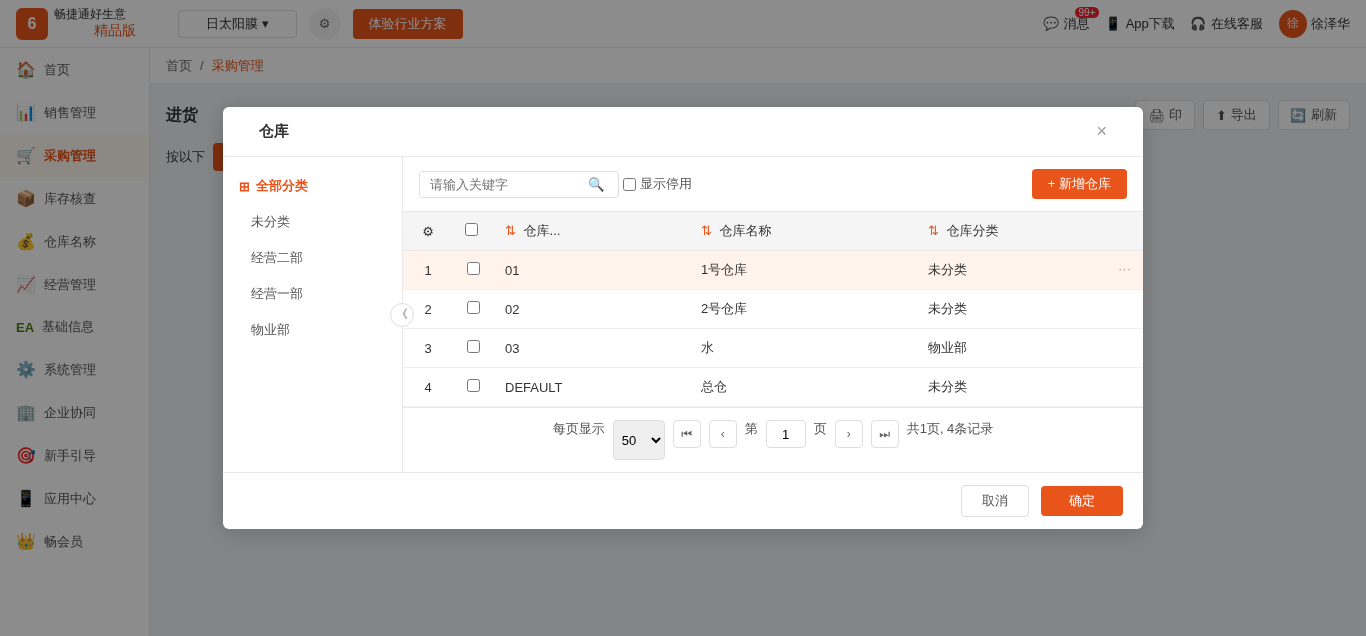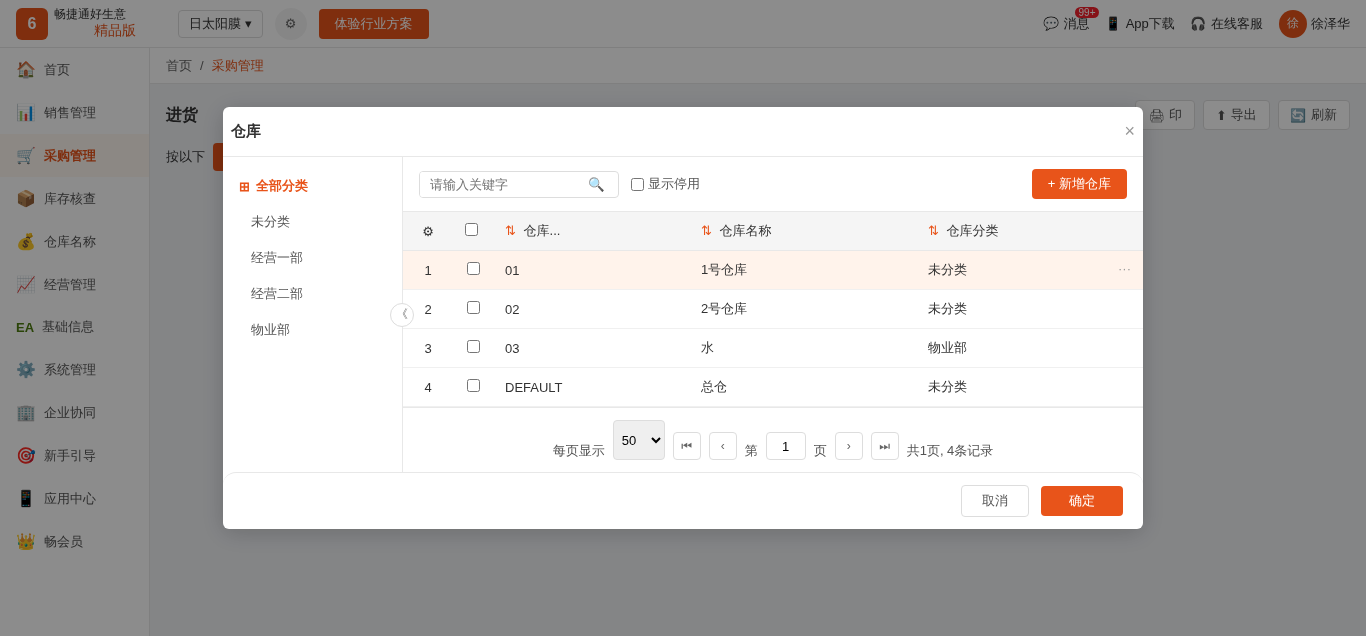--- a/index.html
+++ b/index.html
@@ -27,21 +27,21 @@
       width: 32px; height: 32px;
       background: #e8541a;
       border-radius: 6px;
       display: flex; align-items: center; justify-content: center;
       color: white; font-weight: bold; font-size: 16px;
     }
     .logo-text { font-size: 12px; color: #333; line-height: 1.3; }
     .logo-sub { font-size: 14px; color: #e8541a; margin-left: 40px; }
     .store-selector {
       display: flex; align-items: center; gap: 4px;
-      padding: 4px 10px; border: 1px solid #ddd; border-radius: 4px;
+      padding: 4px 27px; border: 1px solid #ddd; border-radius: 4px;
       cursor: pointer; color: #333; font-size: 13px;
     }
     .gear-btn {
       width: 32px; height: 32px; border-radius: 50%;
       background: #f5f5f5; display: flex; align-items: center; justify-content: center;
       cursor: pointer; color: #666;
     }
     .experience-btn {
       background: #e8541a; color: white; border: none;
       padding: 6px 16px; border-radius: 4px; cursor: pointer; font-size: 13px;
@@ -134,21 +134,21 @@
     
     .modal {
       background: #fff; border-radius: 6px;
       width: 920px; max-height: 560px;
       box-shadow: 0 4px 24px rgba(0,0,0,0.18);
       display: flex; flex-direction: column;
       overflow: hidden;
     }
     .modal-header {
       display: flex; align-items: center; justify-content: space-between;
-      padding: 14px 8px; border-bottom: 1px solid #e8e8e8;
+      padding: 14px 36px; border-bottom: 1px solid #e8e8e8;
     }
     .modal-title { font-size: 15px; font-weight: bold; color: #333; }
     .modal-close {
       cursor: pointer; color: #999; font-size: 18px;
     }
     .modal-body {
       display: flex; flex: 1; overflow: hidden;
     }
 
     
@@ -172,21 +172,21 @@
     }
     .category-item {
       padding: 8px 16px 8px 28px; color: #555; cursor: pointer; font-size: 13px;
     }
 
     
     .right-panel {
       flex: 1; display: flex; flex-direction: column; overflow: hidden;
     }
     .right-toolbar {
-      display: flex; align-items: center; gap: 12px; padding: 12px 16px;
+      display: flex; align-items: center; gap: 4px; padding: 12px 16px;
       border-bottom: 1px solid #e8e8e8;
     }
     .search-box {
       display: flex; align-items: center;
       border: 1px solid #ddd; border-radius: 4px; overflow: hidden;
       flex: 0 0 200px;
     }
     .search-box input {
       border: none; outline: none; padding: 5px 10px; font-size: 13px; width: 160px;
     }
@@ -220,21 +220,21 @@
       color: #333; font-size: 13px;
     }
     tbody tr.highlighted { background: #fff3eb; }
     .th-gear { width: 50px; text-align: center; }
     .td-center { text-align: center; }
     .sort-icon { color: #e8541a; margin-right: 4px; }
     .row-dots { color: #999; cursor: pointer; }
 
     
     .pagination {
-      display: flex; align-items: flex-end; justify-content: center;
+      display: flex; align-items: flex-start; justify-content: center;
       padding: 12px 16px; gap: 8px; border-top: 1px solid #e8e8e8;
     }
     .page-btn {
       width: 28px; height: 28px; border: 1px solid #ddd; border-radius: 4px;
       background: #fff; cursor: pointer; display: flex; align-items: center; justify-content: center;
       color: #666; font-size: 12px;
     }
     .page-btn:disabled { color: #ccc; cursor: not-allowed; }
     .page-input {
       width: 40px; height: 28px; border: 1px solid #ddd; border-radius: 4px;
@@ -242,21 +242,21 @@
     }
     .page-select {
       height: 40px; border: 1px solid #ddd; border-radius: 4px;
       padding: 0 4px; font-size: 13px;
     }
     .page-info { color: #555; font-size: 13px; }
 
     
     .modal-footer {
       display: flex; align-items: center; justify-content: flex-end;
-      gap: 12px; padding: 12px 20px; border-top: 1px solid #e8e8e8; border-radius: 13px;
+      gap: 12px; padding: 12px 20px; border-top: 1px solid #e8e8e8;
     }
     .btn-cancel {
       border: 1px solid #ddd; background: #fff; color: #555;
       padding: 6px 20px; border-radius: 4px; cursor: pointer; font-size: 13px;
     }
     .btn-confirm {
       background: #e8541a; color: white; border: none;
       padding: 6px 28px; border-radius: 4px; cursor: pointer; font-size: 13px;
     }
   </style>
@@ -403,24 +403,24 @@
 
       <div class="left-panel">
         <div class="category-title">
           <span style="color:#e8541a;">⊞</span>
           <span>全部分类</span>
         </div>
         <div class="category-item">
           <span>未分类</span>
         </div>
         <div class="category-item">
+          <span>经营二部</span>
+        </div>
+        <div class="category-item">
           <span>经营一部</span>
-        </div>
-        <div class="category-item">
-          <span>经营二部</span>
         </div>
         <div class="category-item">
           <span>物业部</span>
         </div>
         <div class="collapse-btn">《</div>
       </div>
 
       <div class="right-panel">
 
         <div class="right-toolbar">

